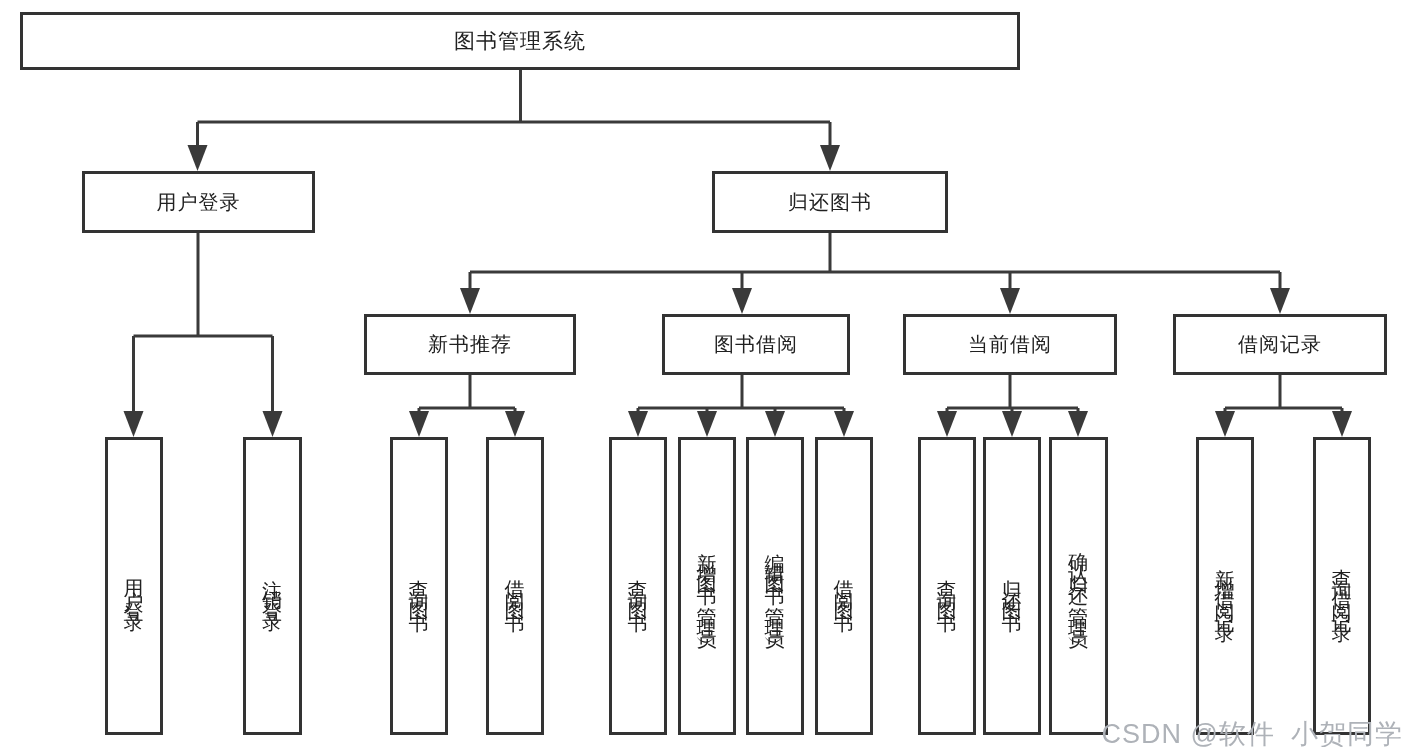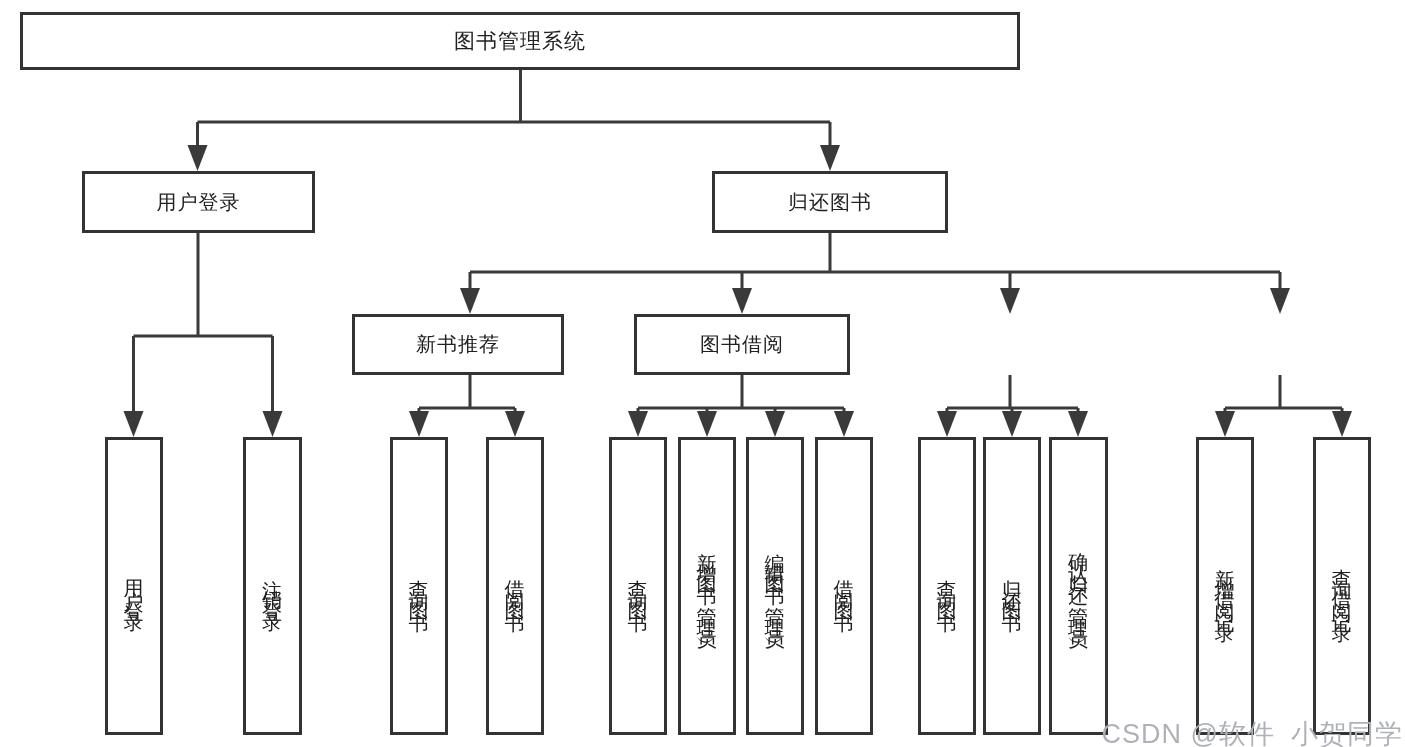--- a/index.html
+++ b/index.html
@@ -108,25 +108,31 @@
     <span class="label">图书管理系统</span>
   </div>
 
   <div class="node h" style="left:82px; top:171px; width:233px; height:62px">
     <span class="label">用户登录</span>
   </div>
   <div class="node h" style="left:712px; top:171px; width:236px; height:62px">
     <span class="label">归还图书</span>
   </div>
 
-  <div class="node h" style="left:352px; top:314px; width:212px; height:61px">
+  <div class="node h" style="left:364px; top:314px; width:212px; height:61px">
     <span class="label">新书推荐</span>
   </div>
-  <div class="node h" style="left:634px; top:314px; width:216px; height:61px">
+  <div class="node h" style="left:662px; top:314px; width:188px; height:61px">
     <span class="label">图书借阅</span>
+  </div>
+  <div class="node h" style="left:903px; top:314px; width:214px; height:61px">
+    <span class="label">当前借阅</span>
+  </div>
+  <div class="node h" style="left:1173px; top:314px; width:214px; height:61px">
+    <span class="label">借阅记录</span>
   </div>
 
   <div class="node v" style="left:105px">
     <span class="vtext">用户登录</span>
   </div>
   <div class="node v" style="left:243px; width:59px">
     <span class="vtext">注销登录</span>
   </div>
 
   <div class="node v" style="left:390px">

